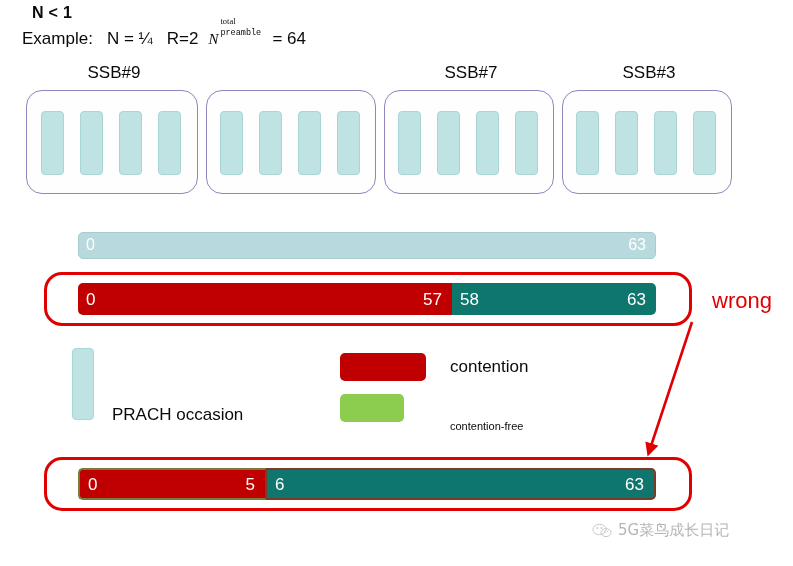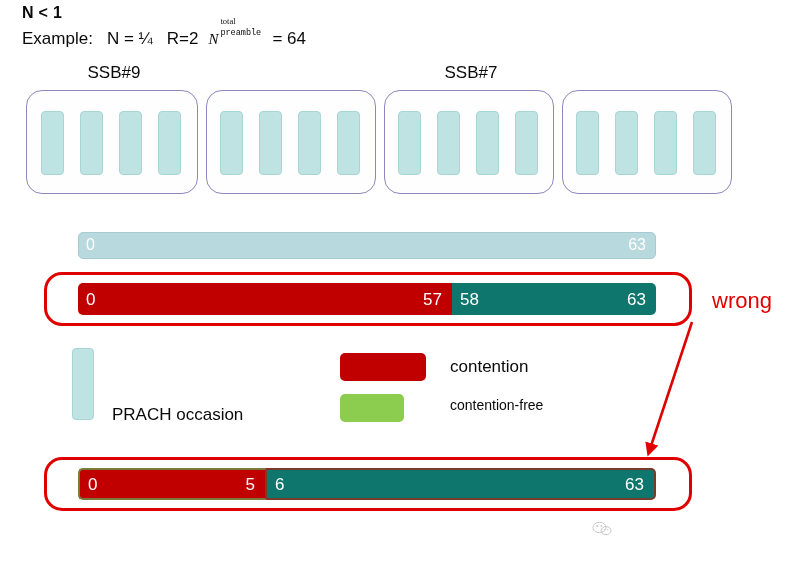--- a/index.html
+++ b/index.html
@@ -14,21 +14,21 @@
     position: relative;
     width: 793px;
     height: 566px;
     background: #ffffff;
     overflow: hidden;
   }
 
   
   .hdr-line1 {
     position: absolute;
-    left: 22px;
+    left: 32px;
     top: 4px;
     font-size: 16px;
     font-weight: bold;
     color: #0a0a0a;
     letter-spacing: .3px;
     white-space: nowrap;
   }
   .hdr-line2 {
     position: absolute;
     left: 22px;
@@ -234,22 +234,22 @@
     left: 340px;
     top: 394px;
     width: 64px;
     height: 28px;
     background: #8ccc4f;
     border-radius: 5px;
   }
   .legend-green-text {
     position: absolute;
     left: 450px;
-    top: 397px;
-    font-size: 14px;
+    top: 420px;
+    font-size: 11px;
     color: #0a0a0a;
     white-space: nowrap;
   }
 
   
   .wrong-text {
     position: absolute;
     left: 712px;
     top: 288px;
     font-size: 22px;
@@ -287,20 +287,21 @@
     <span class="seg">Example:</span>
     <span class="seg">N = ¼</span>
     <span class="seg tight">R=2</span>
     <span class="seg tight">
       <span class="nvar">N</span><span class="nsub"><span class="nsup-txt">total</span><span class="nsub-txt">preamble</span></span><span>= 64</span>
     </span>
   </div>
 
   <div class="ssb-label" style="left:24px;  width:180px;">SSB#9</div>
   <div class="ssb-label" style="left:382px; width:178px;">SSB#7</div>
+  <div class="ssb-label" style="left:560px; width:178px;">SSB#3</div>
 
   <div class="ssb-box" style="left:26px; width:172px;">
     <div class="prach-slot" style="left:14px;"></div>
     <div class="prach-slot" style="left:53px;"></div>
     <div class="prach-slot" style="left:92px;"></div>
     <div class="prach-slot" style="left:131px;"></div>
   </div>
 
   <div class="ssb-box" style="left:206px; width:170px;">
     <div class="prach-slot" style="left:13px;"></div>
@@ -376,15 +377,16 @@
     <span class="wm-icon">
       <svg width="20" height="16" viewBox="0 0 20 16" aria-hidden="true">
         <ellipse cx="7.5" cy="6.5" rx="6.6" ry="5.2" fill="none" stroke="#c9c9c9" stroke-width="1"></ellipse>
         <circle cx="5.2" cy="5" r="0.9" fill="#c9c9c9"></circle>
         <circle cx="9.4" cy="5" r="0.9" fill="#c9c9c9"></circle>
         <ellipse cx="14" cy="9.6" rx="5" ry="4" fill="none" stroke="#c9c9c9" stroke-width="1"></ellipse>
         <circle cx="12.3" cy="8.6" r="0.7" fill="#c9c9c9"></circle>
         <circle cx="15.6" cy="8.6" r="0.7" fill="#c9c9c9"></circle>
       </svg>
     </span>
+    <span>5G菜鸟成长日记</span>
   </div>
 
 </div>
 
 </body></html>

